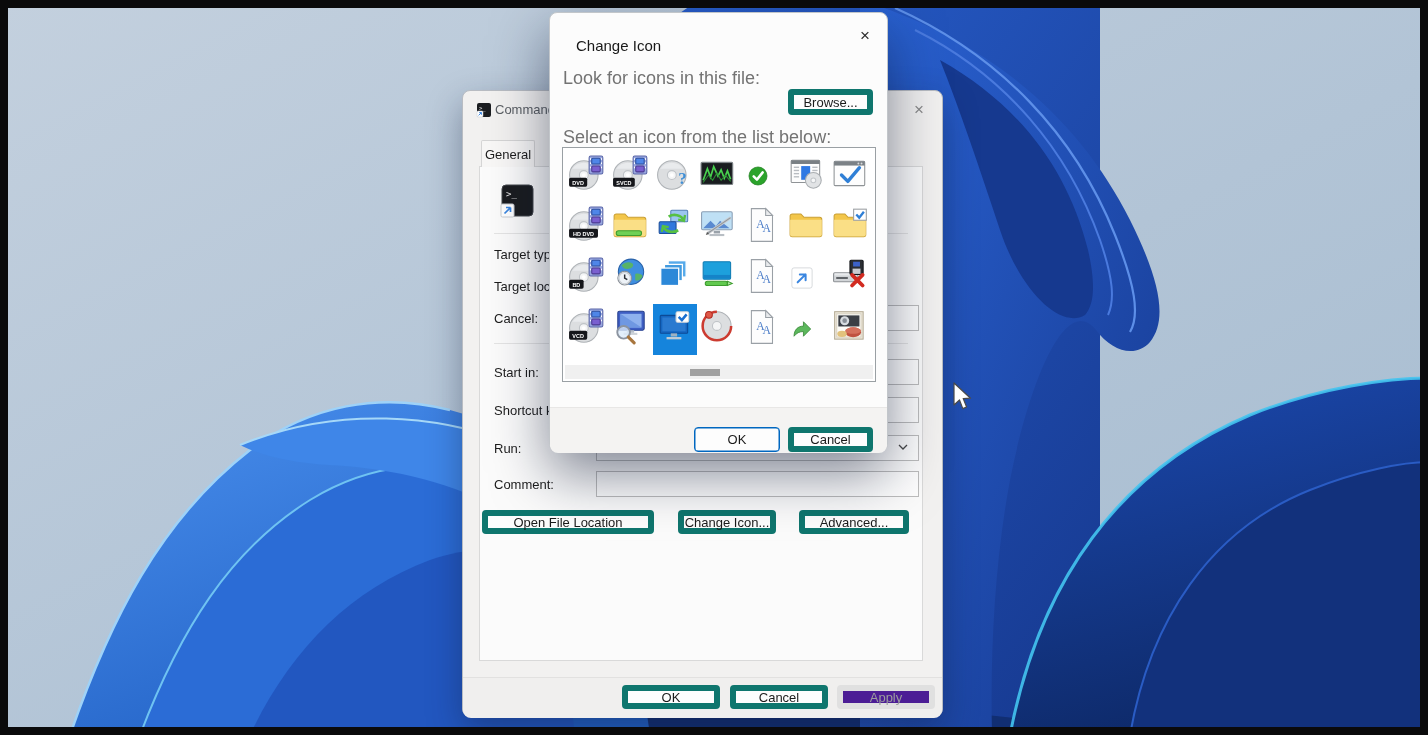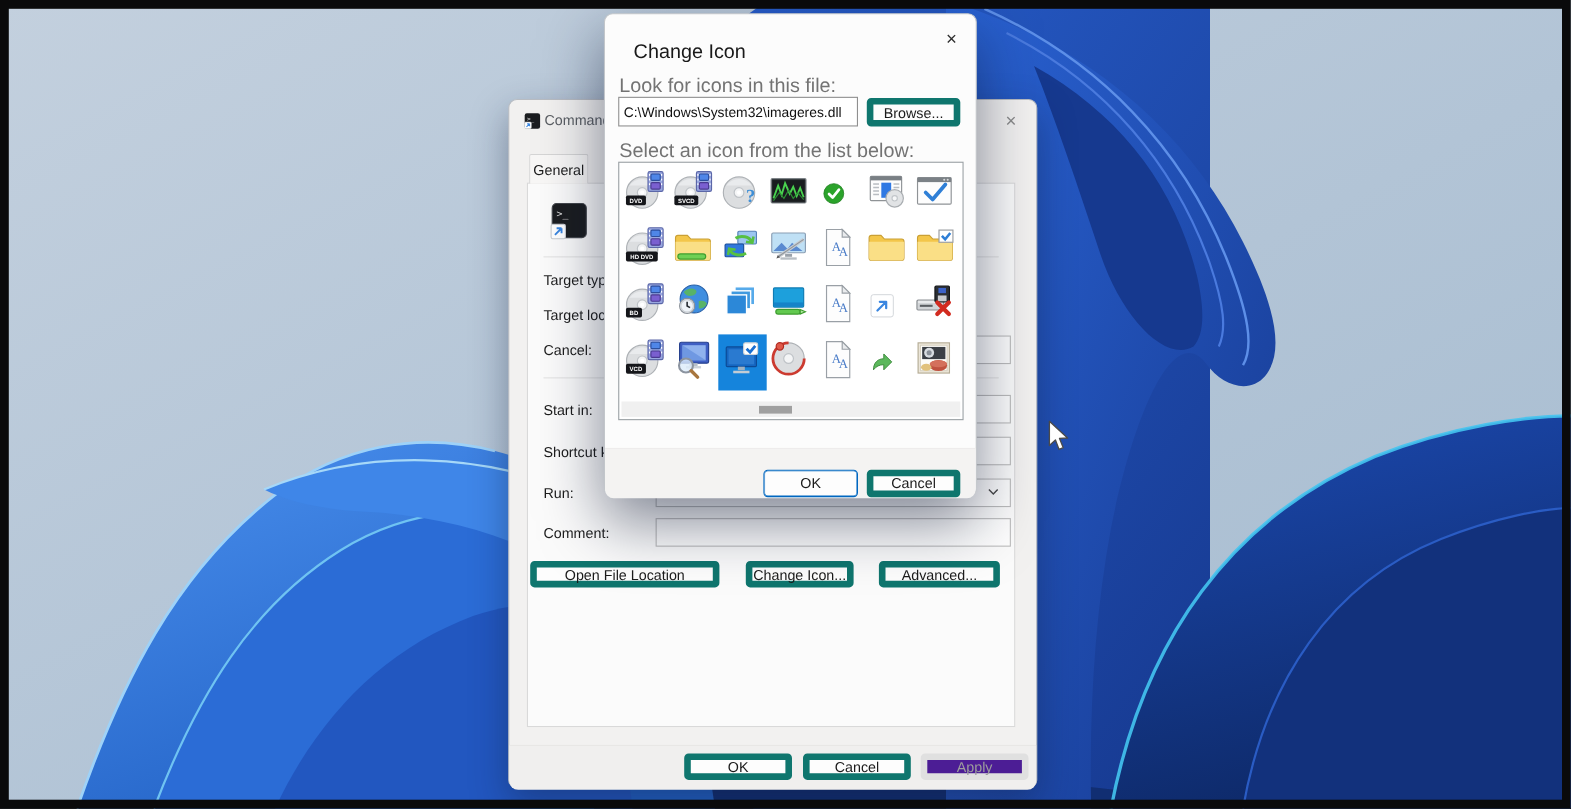--- a/index.html
+++ b/index.html
@@ -36,21 +36,21 @@
   .pfield input{width:100%;height:100%;border:none;background:transparent;font-size:13px;
                 font-family:inherit;color:#1b1b1b;padding:0 34px 0 6px;text-align:right;outline:none;}
   .chev{position:absolute;right:9px;top:5px;width:12px;height:12px;}
   .props .footer{position:absolute;left:0;right:0;top:586px;height:41px;background:#f0efee;
                  border-top:1px solid #e2e1e0;border-radius:0 0 8px 8px;}
   .props .footer .btn{position:absolute;top:7px;width:98px;height:24px;}
 
   
   .chicon{left:549px;top:12px;width:339px;height:440px;background:#fcfcfc;border:1px solid #c2c6ca;
           box-shadow:0 22px 55px rgba(8,18,45,.5);z-index:20;}
-  .chicon .title{position:absolute;left:26px;top:24px;font-size:18px;color:#191919;}
+  .chicon .title{position:absolute;left:26px;top:24px;font-size:15px;color:#191919;}
   .chicon .closeX{position:absolute;left:300px;top:10px;width:30px;height:26px;color:#2e2e2e;}
   .chicon .lbl{position:absolute;left:13px;font-size:18px;color:#737373;}
   .pathfield{position:absolute;left:12px;top:75px;width:218px;height:27px;background:#fff;
              border:1px solid #8f8f8f;}
   .pathfield input{width:100%;height:100%;border:none;background:transparent;font-size:12.6px;
                    font-family:inherit;color:#111;padding:0 4px;outline:none;}
   .browse{position:absolute;left:238px;top:76px;width:85px;height:26px;}
   .iconlist{position:absolute;left:12px;top:134px;width:314px;height:235px;background:#fff;
             border:1px solid #9aa0a4;}
   .icon-grid{position:absolute;left:2px;top:3px;display:grid;grid-template-columns:repeat(7,44px);
@@ -183,23 +183,20 @@
       <div class="btn disabled" style="left:374px">Apply</div>
     </div>
   </div>
 
   <div class="dialog chicon">
     <div style="position:absolute;left:0;top:0;right:0;height:50px;"></div>
     <span class="title">Change Icon</span>
     <div class="closeX">×</div>
 
     <span class="lbl" style="top:55px">Look for icons in this file:</span>
-    <div class="pathfield">
-      <input value="C:\Windows\System32\imageres.dll" style="">
-    </div>
     <div class="btn browse">Browse...</div>
 
     <span class="lbl" style="top:114px">Select an icon from the list below:</span>
 
     <div class="iconlist">
       <div class="icon-grid" id="icon-grid">
           <div class="cell">
             <svg viewBox="0 0 36 36">
               <circle cx="15" cy="19" r="13.5" fill="#dcdee0" stroke="#aeb2b6"></circle>
               <path d="M4 13 a13.5 13.5 0 0 1 22 0" fill="#eceef0" opacity=".8"></path>

